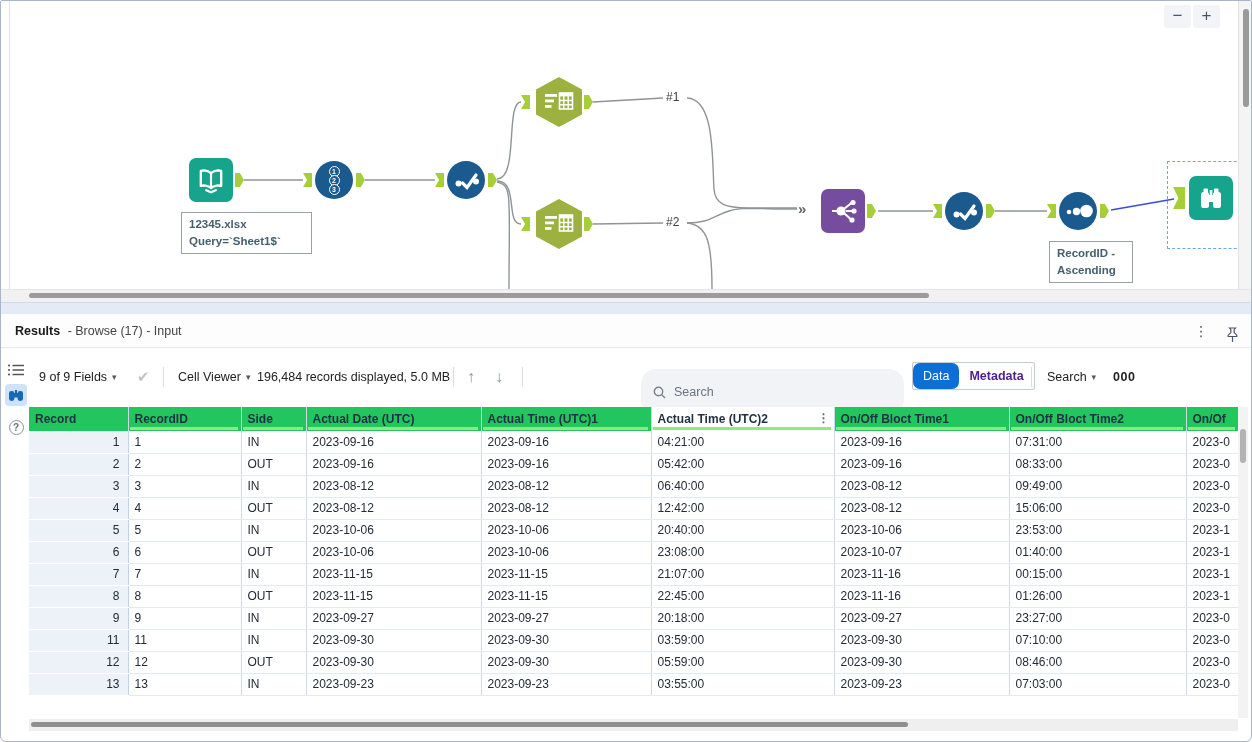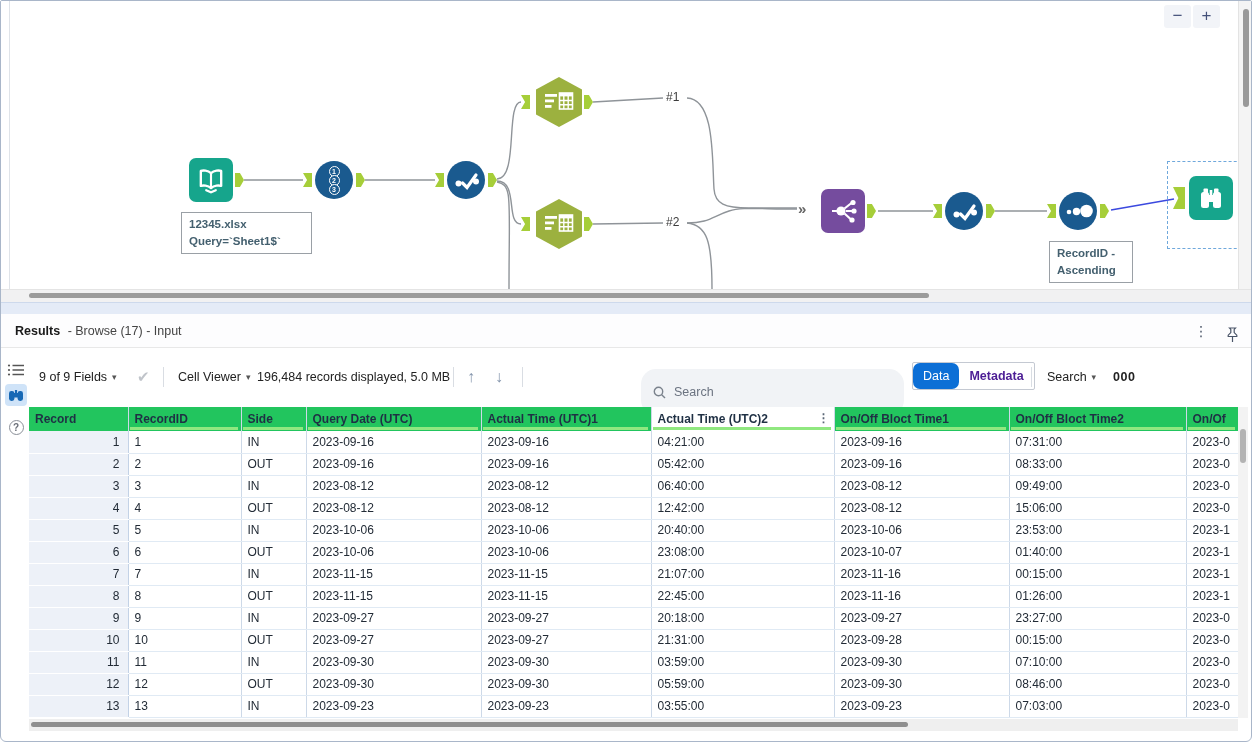--- a/index.html
+++ b/index.html
@@ -325,21 +325,21 @@
           <col style="width:183px">
         <col style="width:175px">
           <col style="width:177px">
           <col style="width:52px">
       </colgroup>
       <thead>
           <tr>
             <th><span>Record</span></th>
             <th><span>RecordID</span><div class="qbar"></div></th>
             <th><span>Side</span><div class="qbar"></div></th>
-            <th><span>Query Date (UTC)</span><div class="qbar"></div></th>
+            <th><span>Actual Date (UTC)</span><div class="qbar"></div></th>
             <th><span>Actual Time (UTC)1</span><div class="qbar"></div></th>
             <th class="hovered"><span>Actual Time (UTC)2</span><span class="kebab">⋮</span><div class="qbar"></div></th>
             <th><span>On/Off Bloct Time1</span><div class="qbar"></div></th>
             <th><span>On/Off Bloct Time2</span><div class="qbar"></div></th>
             <th><span>On/Of</span><div class="qbar"></div></th>
           </tr>
         </thead>
       <tbody>
           <tr>
             <td class="rec">1</td>
@@ -434,31 +434,20 @@
             <td>9</td>
             <td>IN</td>
             <td>2023-09-27</td>
             <td>2023-09-27</td>
             <td>20:18:00</td>
             <td>2023-09-27</td>
             <td>23:27:00</td>
             <td>2023-0</td>
           </tr>
           <tr>
-            <td class="rec">10</td>
-            <td>10</td>
-            <td>OUT</td>
-            <td>2023-09-27</td>
-            <td>2023-09-27</td>
-            <td>21:31:00</td>
-            <td>2023-09-28</td>
-            <td>00:15:00</td>
-            <td>2023-0</td>
-          </tr>
-          <tr>
             <td class="rec">11</td>
             <td>11</td>
             <td>IN</td>
             <td>2023-09-30</td>
             <td>2023-09-30</td>
             <td>03:59:00</td>
             <td>2023-09-30</td>
             <td>07:10:00</td>
             <td>2023-0</td>
           </tr>

